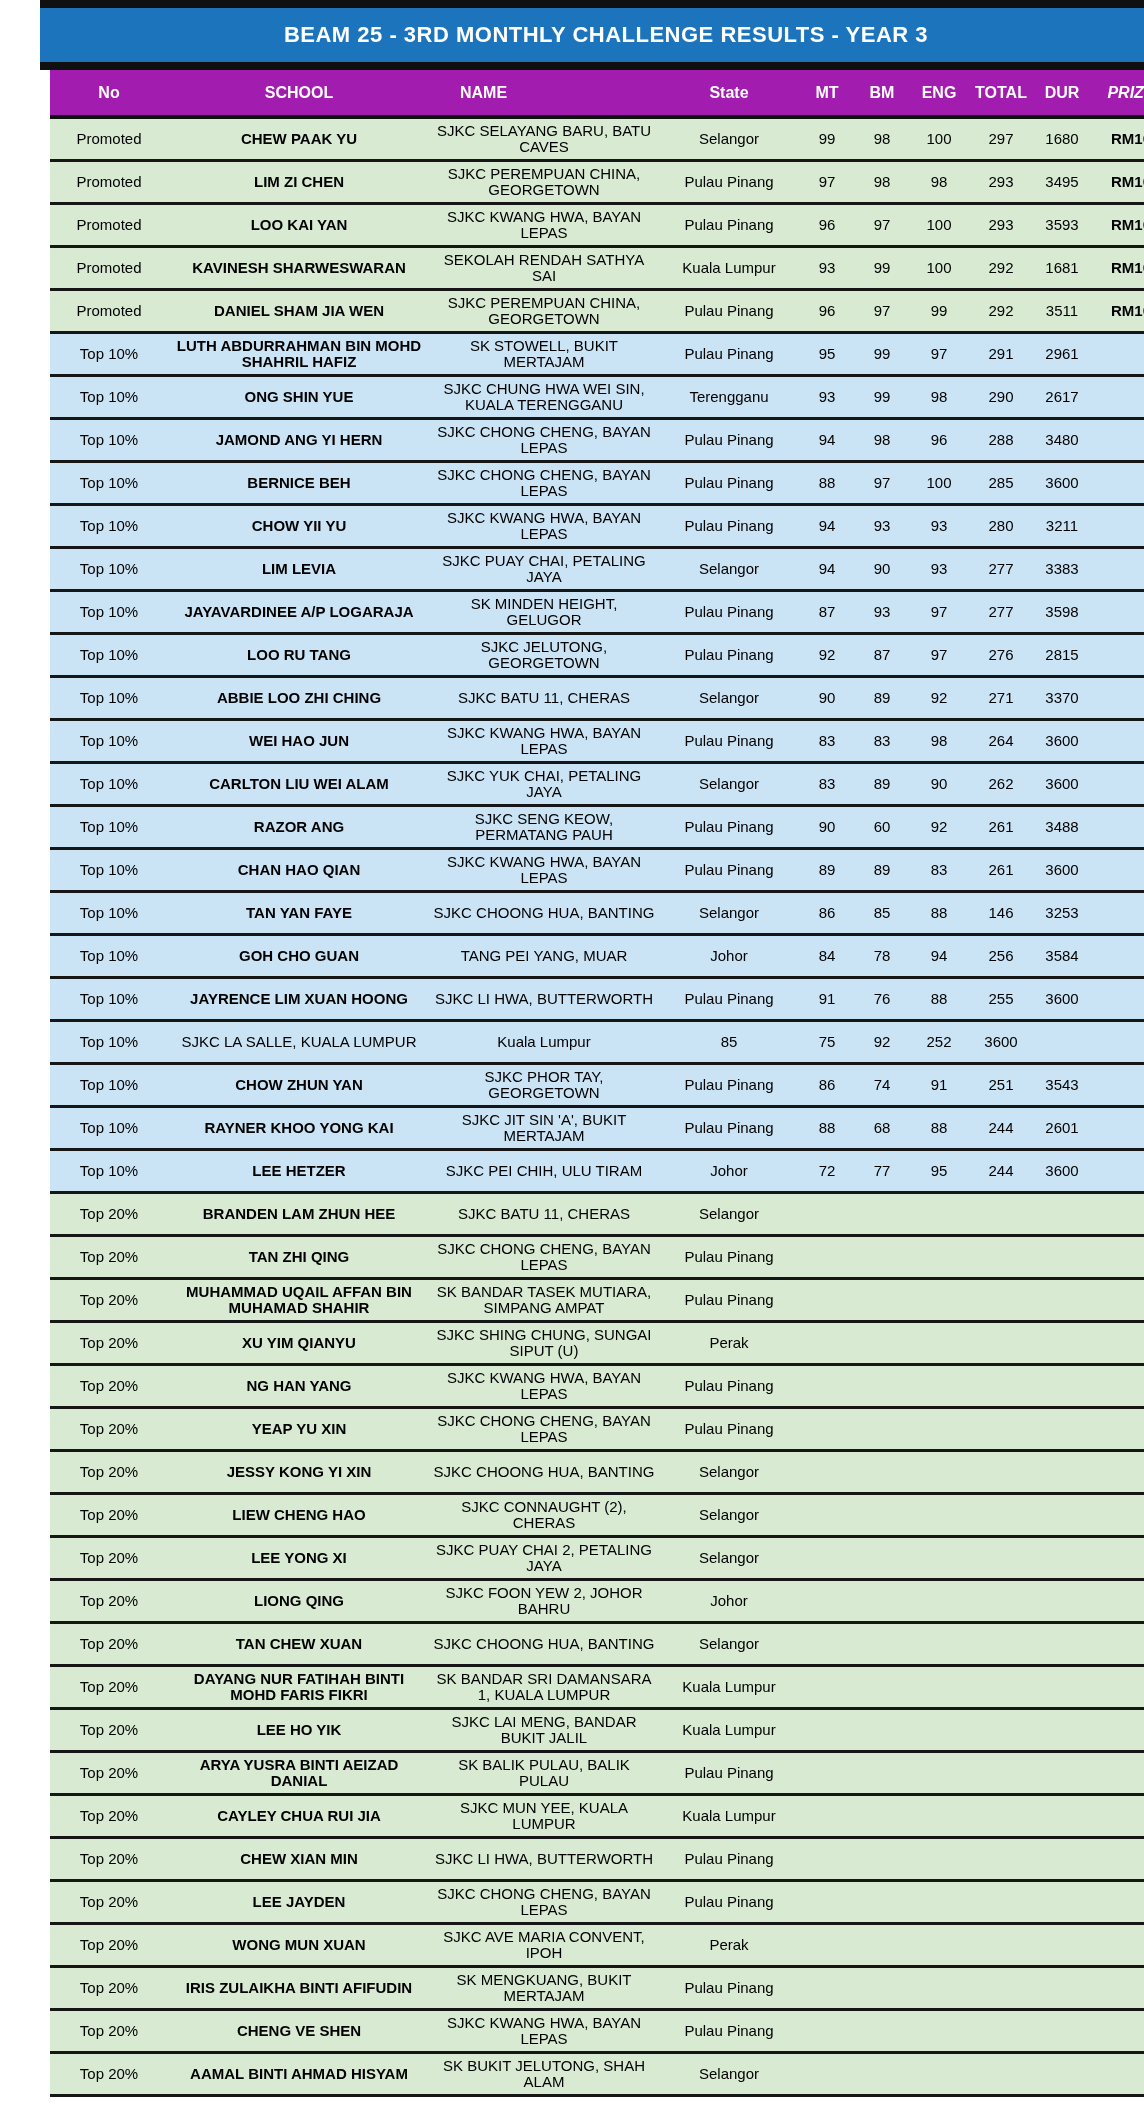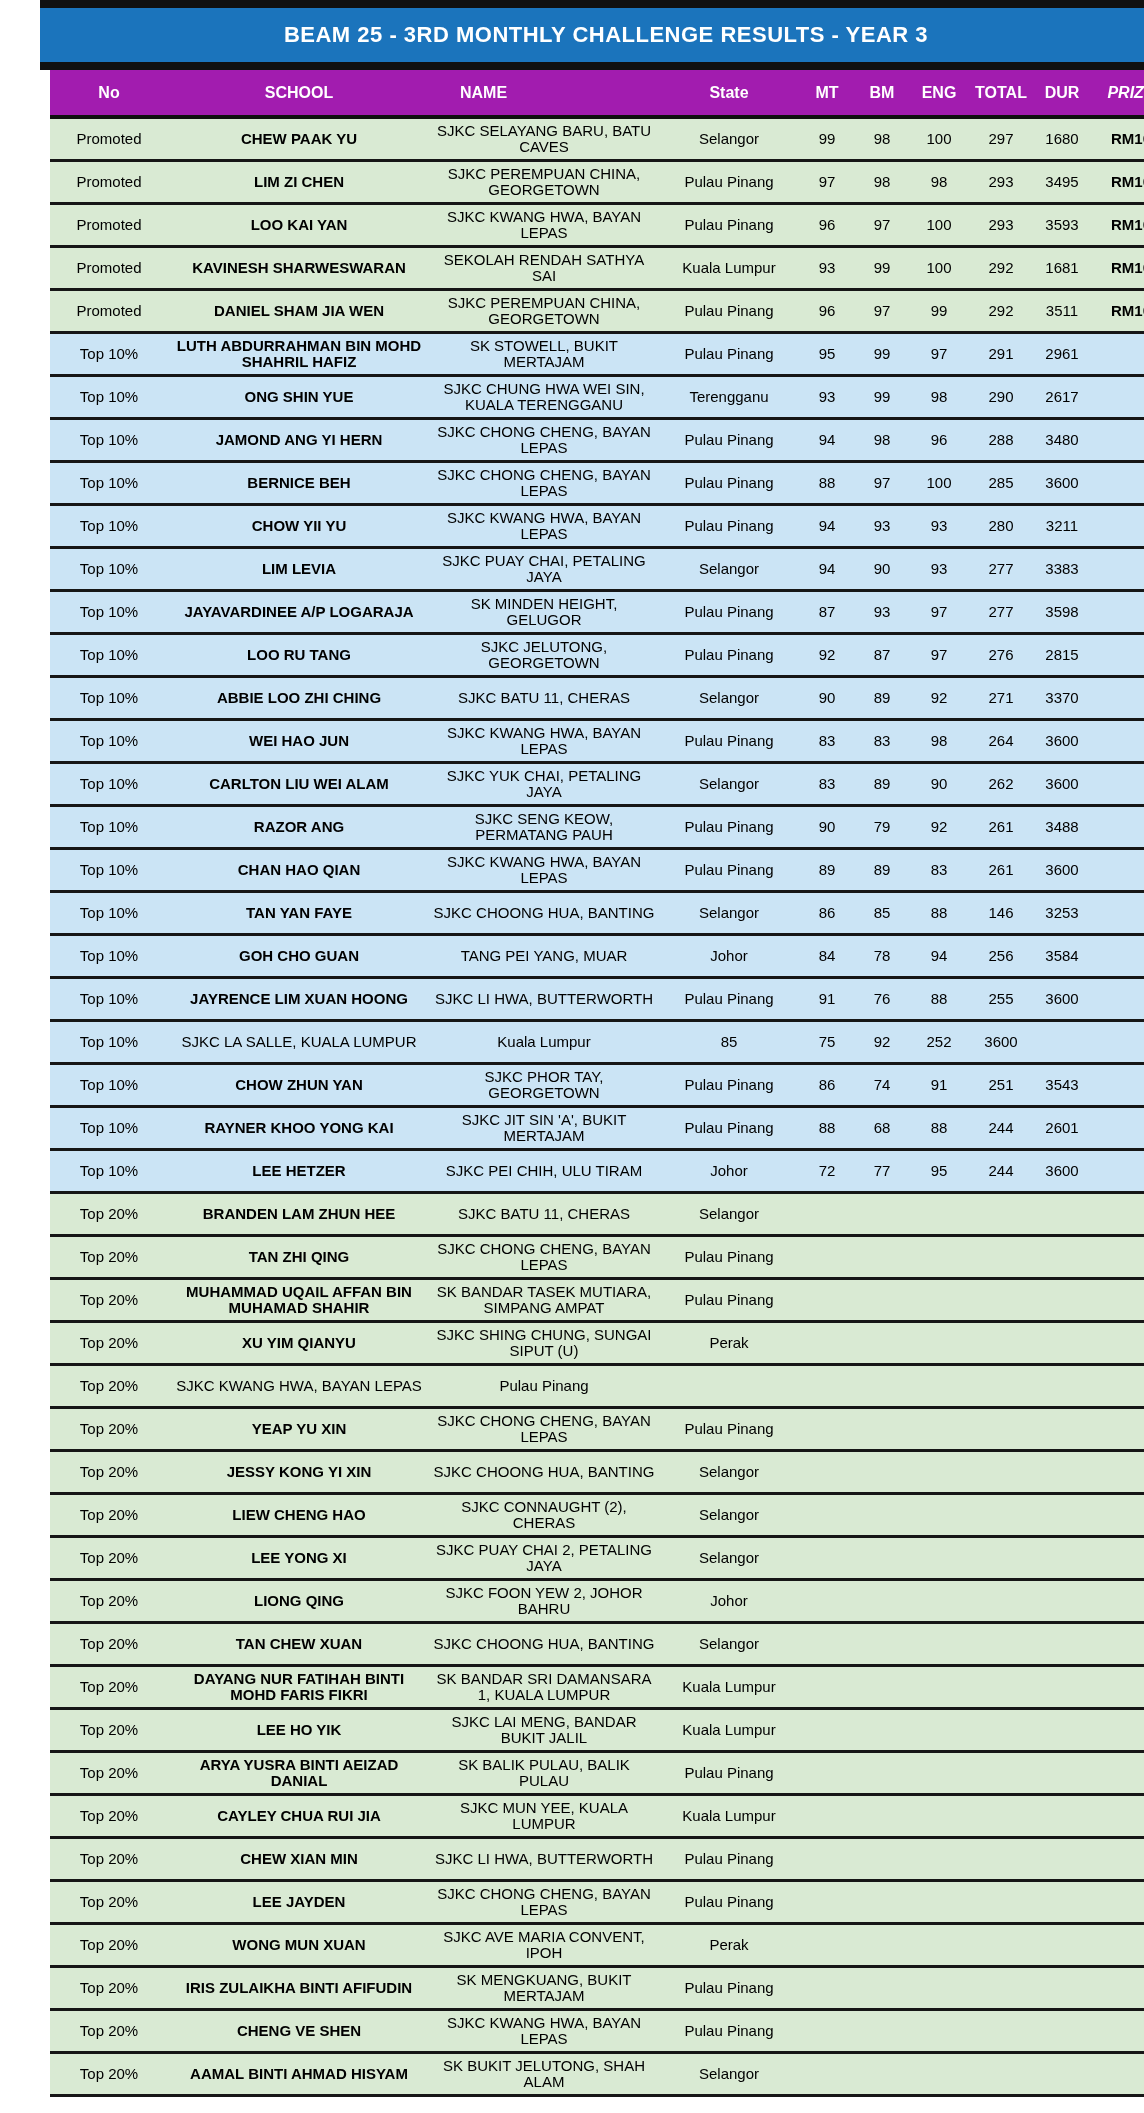--- a/index.html
+++ b/index.html
@@ -262,21 +262,21 @@
         <div class="tcell">262</div>
         <div class="tcell">3600</div>
         <div class="tcell prize"></div>
       </div>
       <div class="trow" style="background: rgb(203, 228, 245); border-bottom-color: rgb(22, 22, 22);">
         <div class="tcell">Top 10%</div>
         <div class="tcell name">RAZOR ANG</div>
         <div class="tcell">SJKC SENG KEOW, PERMATANG PAUH</div>
         <div class="tcell">Pulau Pinang</div>
         <div class="tcell">90</div>
-        <div class="tcell">79</div>
+        <div class="tcell">60</div>
         <div class="tcell">92</div>
         <div class="tcell">261</div>
         <div class="tcell">3488</div>
         <div class="tcell prize"></div>
       </div>
       <div class="trow" style="background: rgb(203, 228, 245); border-bottom-color: rgb(22, 22, 22);">
         <div class="tcell">Top 10%</div>
         <div class="tcell name">CHAN HAO QIAN</div>
         <div class="tcell">SJKC KWANG HWA, BAYAN LEPAS</div>
         <div class="tcell">Pulau Pinang</div>
@@ -413,20 +413,21 @@
         <div class="tcell">Perak</div>
         <div class="tcell"></div>
         <div class="tcell"></div>
         <div class="tcell"></div>
         <div class="tcell"></div>
         <div class="tcell"></div>
         <div class="tcell prize"></div>
       </div>
       <div class="trow" style="background: rgb(217, 234, 211); border-bottom-color: rgb(22, 22, 22);">
         <div class="tcell">Top 20%</div>
+        <div class="tcell name">NG HAN YANG</div>
         <div class="tcell">SJKC KWANG HWA, BAYAN LEPAS</div>
         <div class="tcell">Pulau Pinang</div>
         <div class="tcell"></div>
         <div class="tcell"></div>
         <div class="tcell"></div>
         <div class="tcell"></div>
         <div class="tcell"></div>
         <div class="tcell prize"></div>
       </div>
       <div class="trow" style="background: rgb(217, 234, 211); border-bottom-color: rgb(22, 22, 22);">

